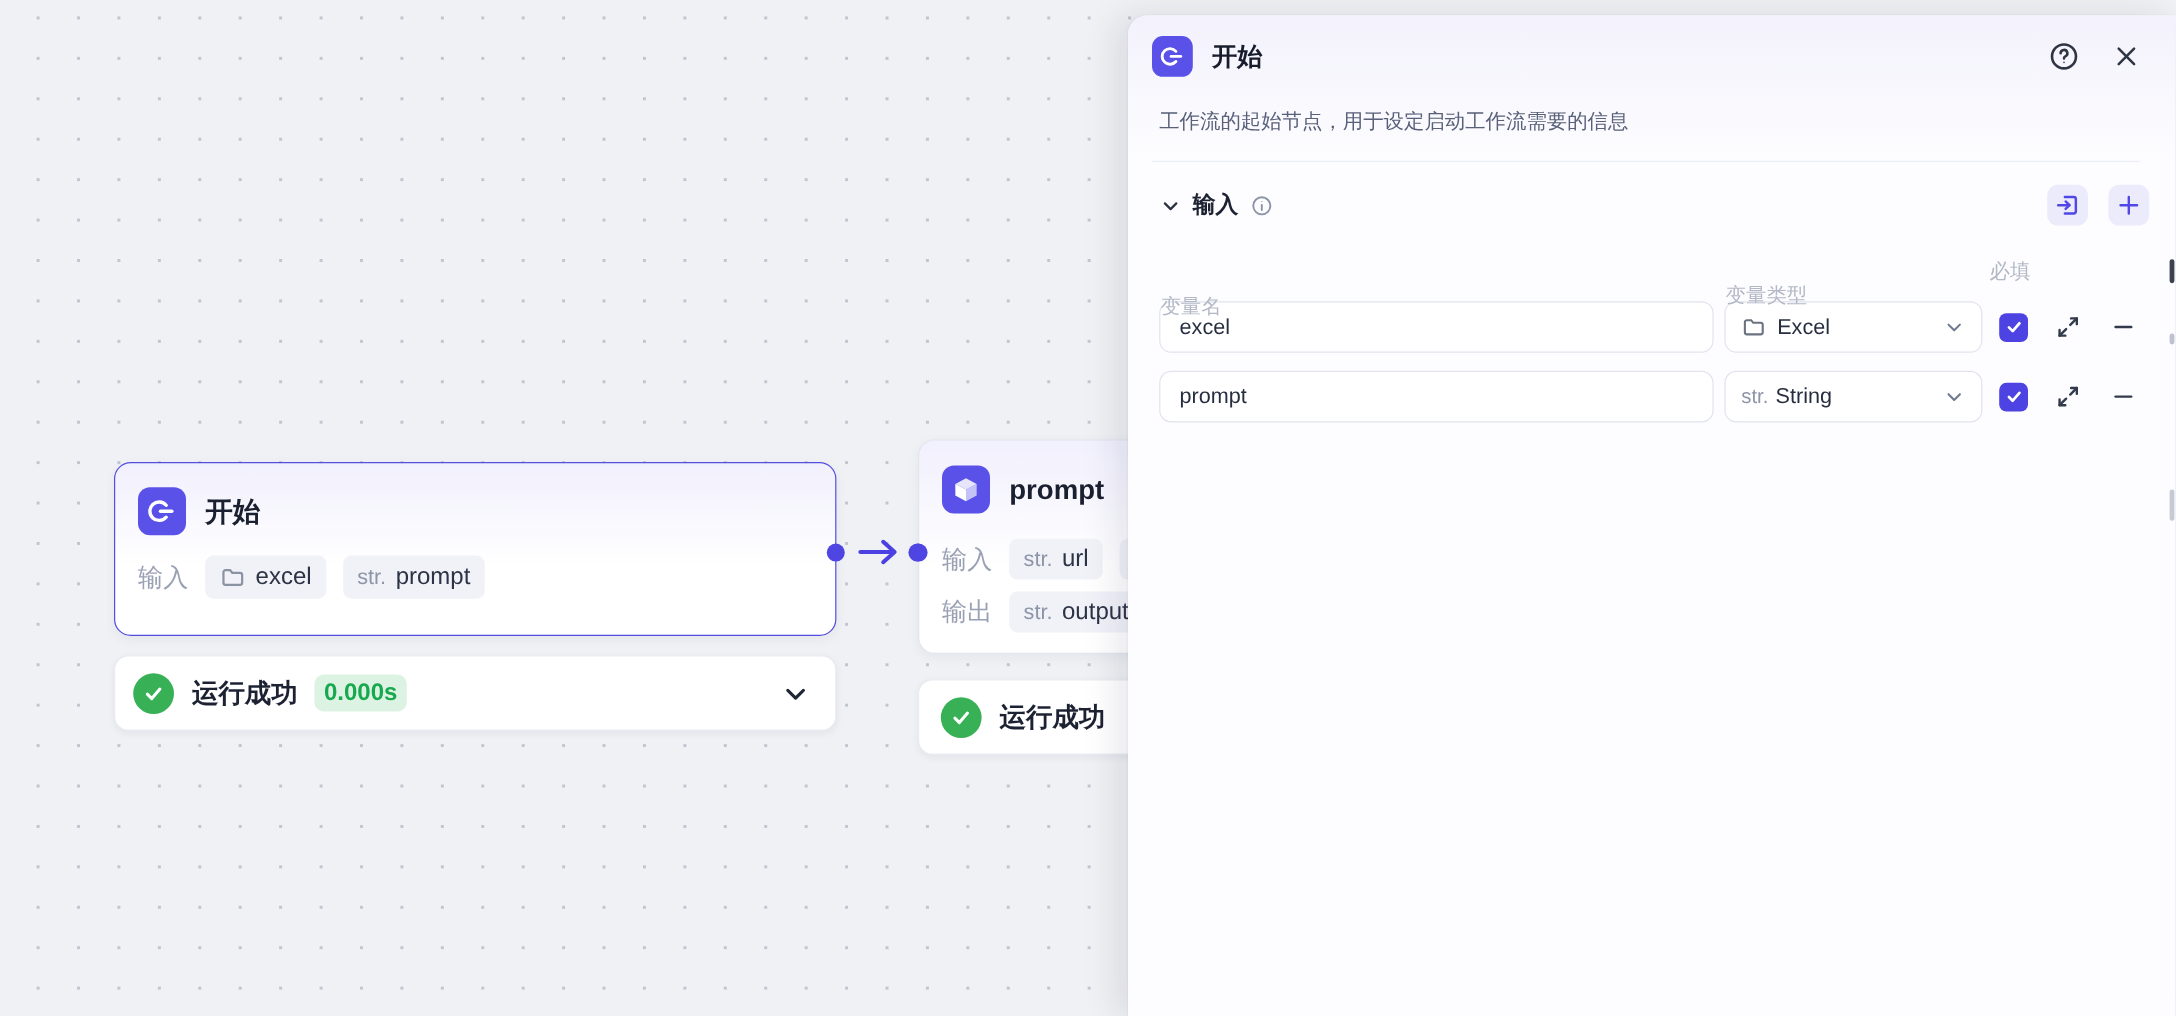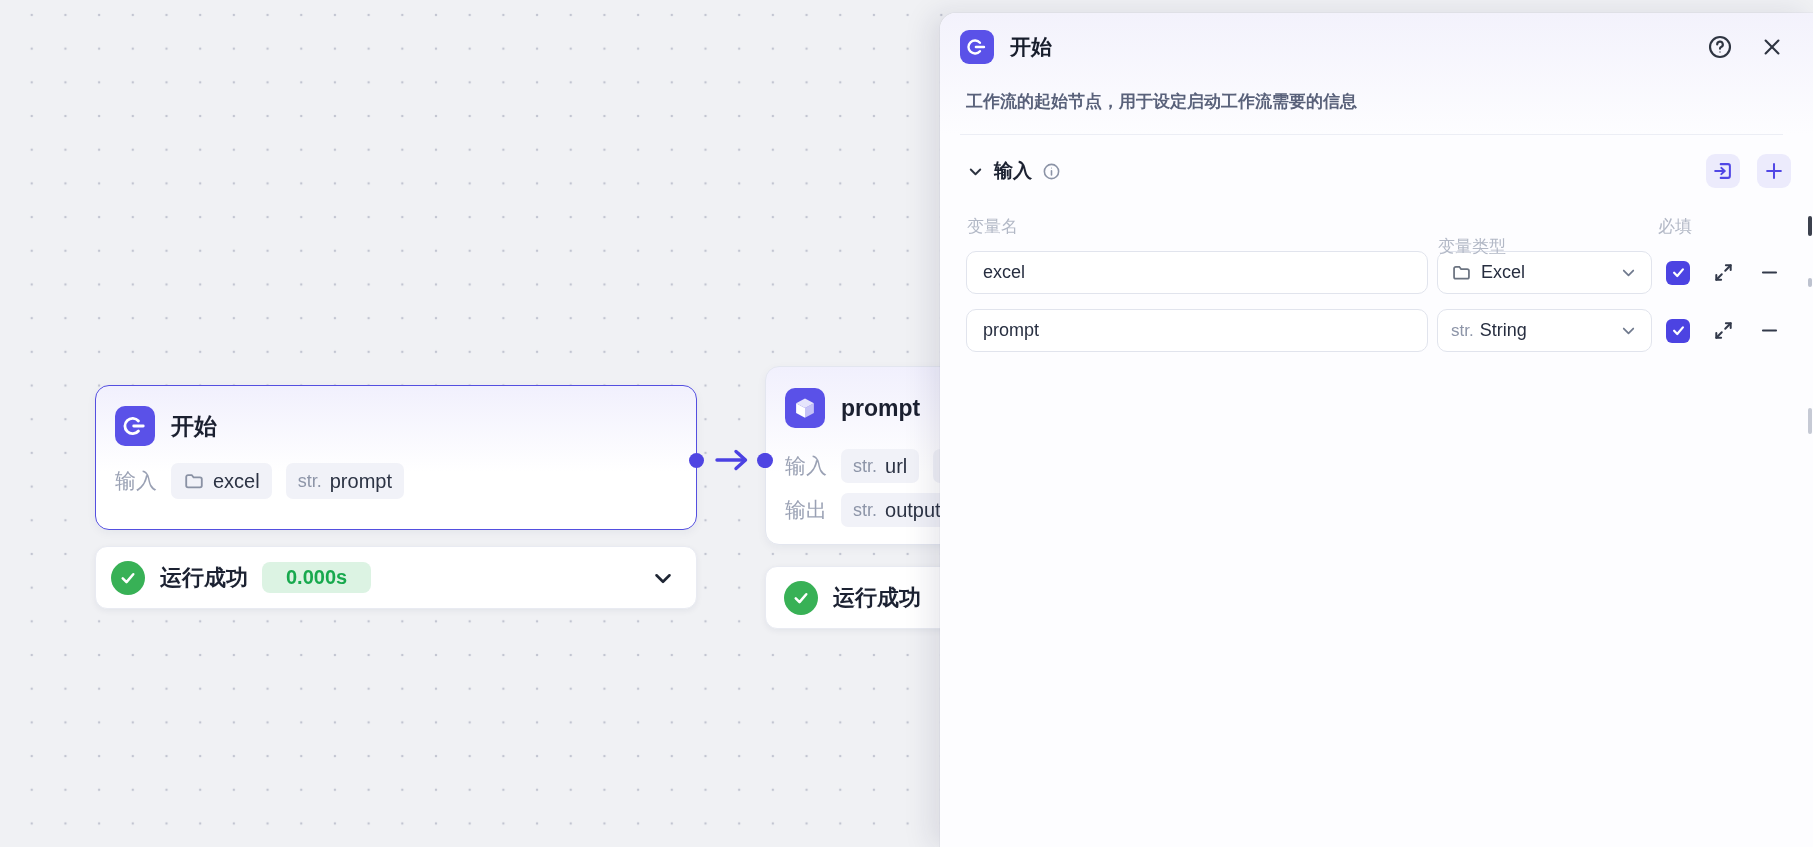--- a/index.html
+++ b/index.html
@@ -51,21 +51,21 @@
   }
   #start-run { left:95px; top:546px; width:602px; }
   #read-run  { left:765px; top:566px; width:430px; padding-left:18px; }
   .run-check {
     width:34px; height:34px; border-radius:50%; background:#38b156;
     display:flex; align-items:center; justify-content:center; flex:0 0 auto;
   }
   .run-label { margin-left:15px; font-size:22px; font-weight:600; color:#1c2232; white-space:nowrap; }
   .run-badge {
     margin-left:14px; background:#dcf3e3; color:#18a94e; font-size:20px; font-weight:600;
-    border-radius:8px; padding:4px 24px;
+    border-radius:8px; padding:4px 8px;
   }
   .run-chevron { margin-left:auto; }
 
   
   #edge-arrow { position:absolute; left:712px; top:445px; z-index:2; }
 
   
   #panel {
     position:absolute; left:940px; top:13px; width:873px; height:834px;
     background:#fdfdff; border-top-left-radius:16px; z-index:10;
@@ -76,35 +76,35 @@
     background:linear-gradient(180deg,#f3f2fc 0%,rgba(253,253,255,0) 100%);
   }
   .panel-title-row { display:flex; align-items:center; }
   .panel-icon {
     width:34px; height:34px; border-radius:9px; background:#5a51e8;
     display:flex; align-items:center; justify-content:center;
   }
   .panel-title { margin-left:16px; font-size:21px; font-weight:bold; color:#171d2c; }
   .icon-btn { background:none; border:none; cursor:pointer; padding:0; display:flex; align-items:center; }
   .panel-sub {
-    margin-top:26px; padding-left:6px; font-size:17px; color:#59617a;font-weight:bold;
+    margin-top:26px; padding-left:6px; font-size:17px; color:#59617a;
   }
   .panel-divider { margin-top:21px; border-bottom:1px solid #eceef5; }
   .panel-body { padding:19px 22px 0 26px; }
   .section-row { display:flex; align-items:center; height:34px; }
   .section-title { margin-left:9px; font-size:19px; font-weight:bold; color:#1c2232; }
   .info-ic { margin-left:10px; }
   .sq-btn {
     width:34px; height:34px; border:none; border-radius:9px; background:#ecebfc;
     display:flex; align-items:center; justify-content:center; cursor:pointer;
   }
   .sq-btn + .sq-btn { margin-left:17px; }
   .col-labels { position:relative; height:20px; margin-top:27px; font-size:17px; color:#b2b8c6; }
   .col-labels span { position:absolute; top:0; }
-  .cl-name { left:1px; } .cl-type { left:472px;margin-top:20px; } .cl-req { left:692px; }
+  .cl-name { left:1px;margin-top:29px; } .cl-type { left:472px;margin-top:20px; } .cl-req { left:692px; }
   .var-row { display:flex; align-items:center; margin-top:16px; height:43px; }
   .var-row + .var-row { margin-top:15px; }
   .var-input {
     width:462px; height:43px; border:1px solid #e1e4ed; border-radius:10px;
     padding:0 16px; font-size:18px; color:#272e40; background:#fff; outline:none;
     font-family:"Liberation Sans","DejaVu Sans",sans-serif;
   }
   .var-select {
     margin-left:9px; width:215px; height:43px; border:1px solid #e1e4ed; border-radius:10px;
     background:#fff; display:flex; align-items:center; padding:0 13px; cursor:pointer;

